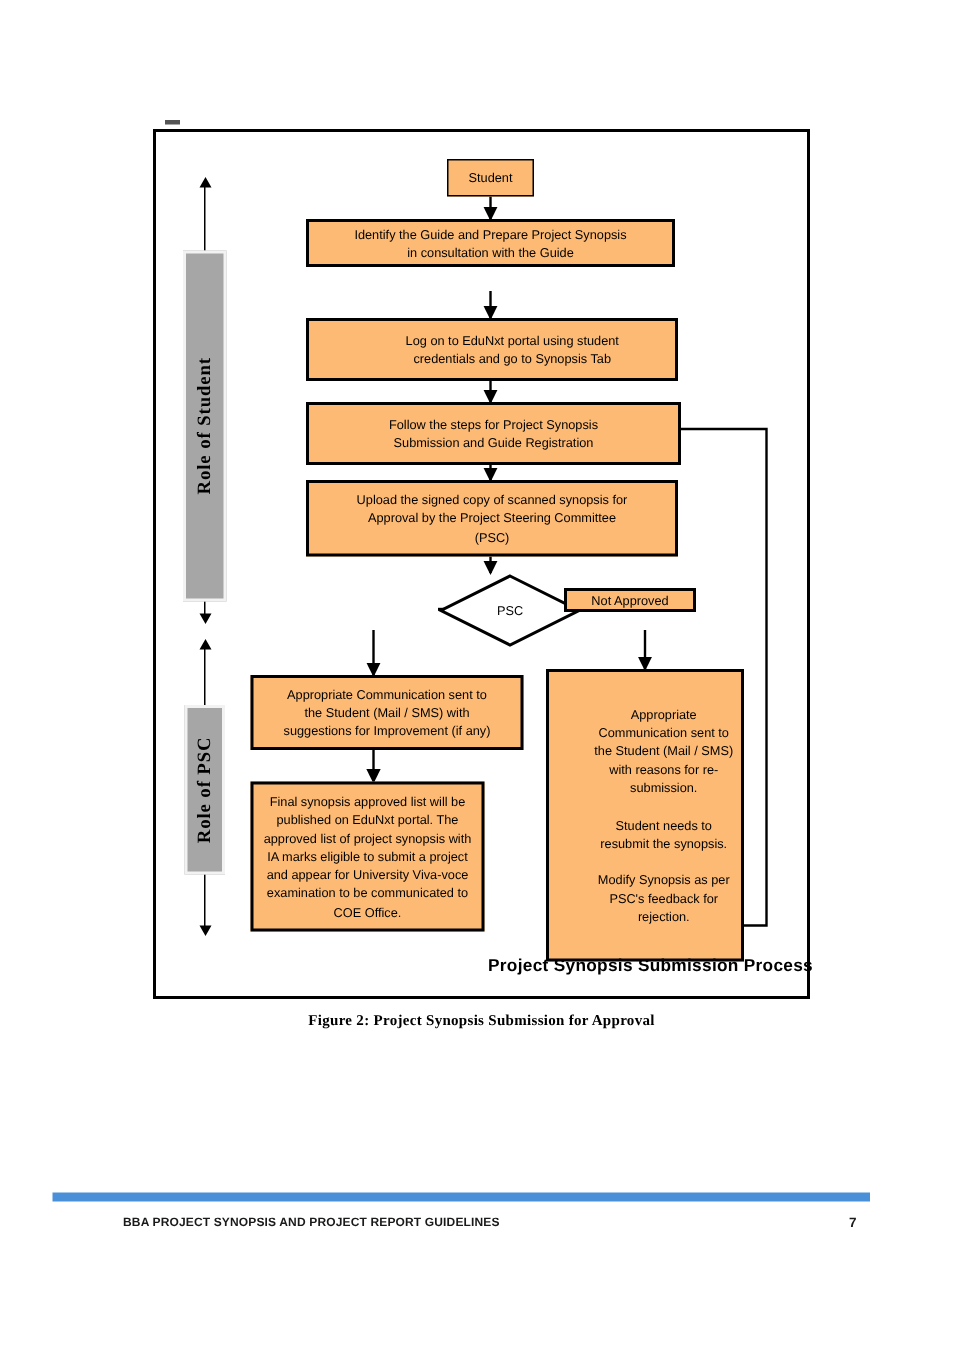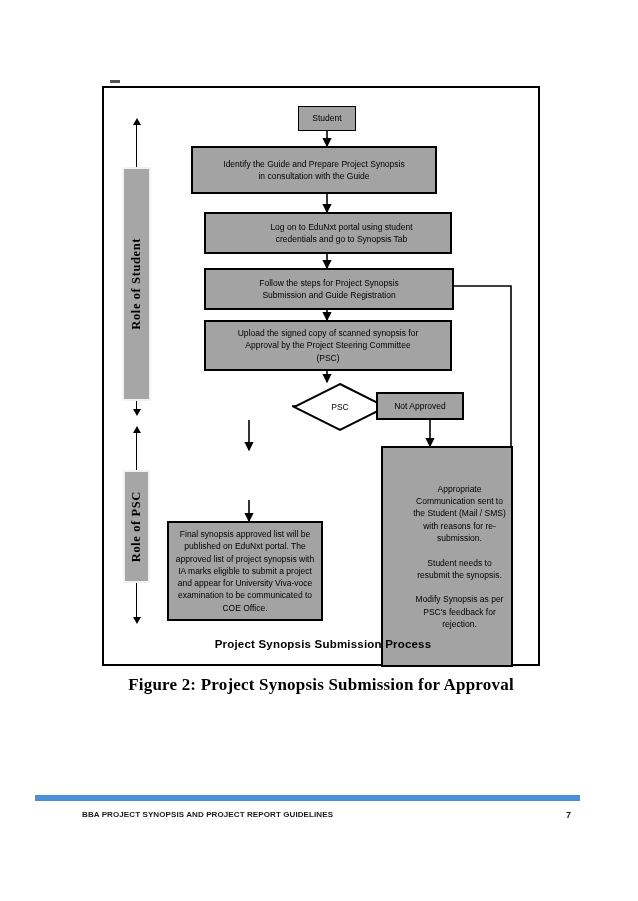--- a/index.html
+++ b/index.html
@@ -72,21 +72,21 @@
     border-left: 4px solid transparent;
     border-right: 4px solid transparent;
   }
   .arrow-up   { border-bottom: 7px solid #000000; }
   .arrow-down { border-top: 7px solid #000000; }
 
   
   .node {
     position: absolute;
     border: 2px solid #000000;
-    background: #a3a3a3;
+    background: #fdba74;
     box-sizing: border-box;
     display: flex;
     align-items: center;
     justify-content: center;
     text-align: center;
     font-family: "Liberation Sans", sans-serif;
     font-size: 8.5px;
     line-height: 1.45;
     color: #000000;
     padding: 3px 5px;
@@ -119,37 +119,37 @@
     width: 438px; height: 580px;
     pointer-events: none;
   }
 
   
   .inner-caption {
     position: absolute;
     left: 0;
     top: 550px;
     width: 438px;
-    text-align: center;
+    text-align: right;
     font-family: "Liberation Sans", sans-serif;
     font-weight: bold;
     font-size: 11.5px;
     letter-spacing: 0.2px;
   }
 
   
   .fig-caption {
     position: absolute;
     left: 102px;
     top: 675px;
     width: 438px;
     text-align: center;
     font-family: "Liberation Serif", serif;
     font-weight: bold;
-    font-size: 17px;
+    font-size: 10px;
     letter-spacing: 0.2px;
   }
 
   
   .footer-rule {
     position: absolute;
     left: 35px;
     top: 795px;
     width: 545px;
     height: 6px;
@@ -232,21 +232,21 @@
   <div class="arrow-down" style="left:28.5px; top:529px;"></div>
 
   <div class="role-bar role-psc" style="left:19px; top:382px; width:27px; height:113px;">
     <span>Role of PSC</span>
   </div>
 
   <div class="node thin" style="left:194px; top:18px; width:58px; height:25px;">
     <span class="txt">Student</span>
   </div>
 
-  <div class="node" style="left:87px; top:58px; width:246px; height:48px;text-align:center;">
+  <div class="node" style="left:100px; top:58px; width:246px; height:32px;text-align:center;">
     <span class="txt">Identify the Guide and Prepare Project Synopsis
 in consultation with the Guide</span>
   </div>
 
   <div class="node" style="left:100px; top:124px; width:248px; height:42px;padding-left:32px;">
     <span class="txt">Log on to EduNxt portal using student
 credentials and go to Synopsis Tab</span>
   </div>
 
   <div class="node" style="left:100px; top:180px; width:250px; height:42px;">
@@ -263,36 +263,41 @@
   <div class="diamond-wrap" style="left:188px; top:294px;">
     <svg width="96" height="50" viewBox="0 0 96 50">
       <polygon points="48,2 94,25 48,48 2,25" fill="#ffffff" stroke="#000000" stroke-width="2"></polygon>
     </svg>
     <div class="diamond-label" style="width:96px;height:50px;">
       <span>PSC</span>
     </div>
   </div>
 
 
-  <div class="node" style="left:272px; top:304px; width:88px; height:28px;">
+  <div class="node" style="left:272px; top:304px; width:88px; height:16px;">
     <span class="txt">Not Approved</span>
   </div>
 
+  <div class="node" style="left:63px; top:362px; width:182px; height:50px;">
+    <span class="txt">Appropriate Communication sent to
+the Student (Mail / SMS) with
+suggestions for Improvement (if any)</span>
+  </div>
 
   <div class="node" style="left:63px; top:433px; width:156px; height:100px;">
     <span class="txt">Final synopsis approved list will be
 published on EduNxt portal. The
 approved list of project synopsis with
 IA marks eligible to submit a project
 and appear for University Viva-voce
 examination to be communicated to
 COE Office.</span>
   </div>
 
-  <div class="node" style="left:277px; top:358px; width:132px; height:221px;padding-left:30px;">
+  <div class="node" style="left:260px; top:358px; width:132px; height:195px;padding-left:30px;">
     <span class="txt">Appropriate
 Communication sent to
 the Student (Mail / SMS)
 with reasons for re-
 submission.
 
 Student needs to
 resubmit the synopsis.
 
 Modify Synopsis as per

